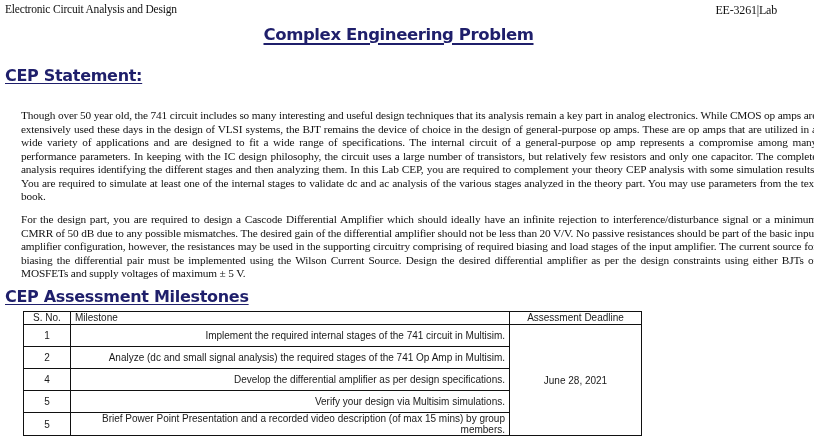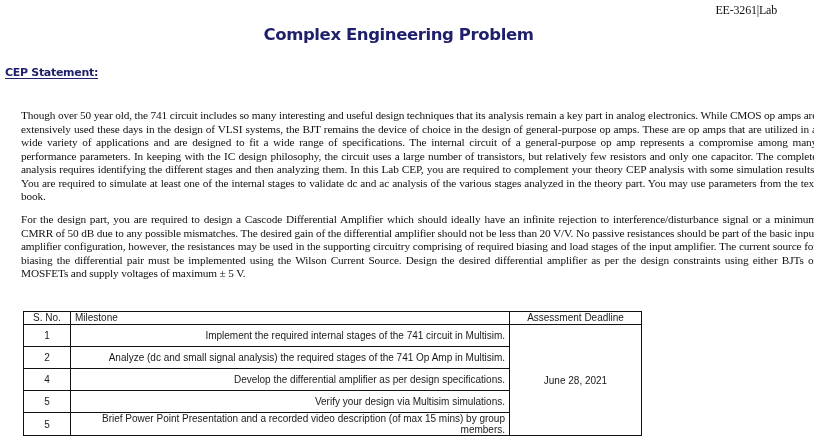--- a/index.html
+++ b/index.html
@@ -43,28 +43,29 @@
       width: 797px;
       top: 25px;
       text-align: center;
       font-family: "DejaVu Sans", sans-serif;
       font-size: 16.5px;
       font-weight: bold;
       color: #1f1f6b;
       letter-spacing: -0.4px;
     }
     .title span {
+      text-decoration: underline;
       text-underline-offset: 3px;
       text-decoration-thickness: 1.5px;
     }
     .section-heading {
       position: absolute;
       left: 5px;
       font-family: "DejaVu Sans", sans-serif;
-      font-size: 11px;
+      font-size: 16px;
       font-weight: bold;
       color: #1f1f6b;
       letter-spacing: -0.3px;
       text-decoration: underline;
       text-underline-offset: 2px;
     }
     .h-statement { top: 66px; }
     .h-milestones { top: 287px; }
     .para {
       position: absolute;
@@ -110,31 +111,33 @@
       vertical-align: middle;
       font-weight: bold;
     }
     td.sno-cell { text-align: center; }
   </style>
 </head>
 <body>
 
 <div class="page">
 
+  <div class="header-left">Electronic Circuit Analysis and Design</div>
   <div class="header-right">EE-3261|Lab</div>
 
   <div class="title">
     <span>Complex Engineering Problem</span>
   </div>
 
   <div class="section-heading h-statement">CEP Statement:</div>
 
   <p class="para para-1">Though over 50 year old, the 741 circuit includes so many interesting and useful design techniques that its analysis remain a key part in analog electronics. While CMOS op amps are extensively used these days in the design of VLSI systems, the BJT remains the device of choice in the design of general-purpose op amps. These are op amps that are utilized in a wide variety of applications and are designed to fit a wide range of specifications. The internal circuit of a general-purpose op amp represents a compromise among many performance parameters. In keeping with the IC design philosophy, the circuit uses a large number of transistors, but relatively few resistors and only one capacitor. The complete analysis requires identifying the different stages and then analyzing them. In this Lab CEP, you are required to complement your theory CEP analysis with some simulation results. You are required to simulate at least one of the internal stages to validate dc and ac analysis of the various stages analyzed in the theory part. You may use parameters from the text book.</p>
   <p class="para para-2">For the design part, you are required to design a Cascode Differential Amplifier which should ideally have an infinite rejection to interference/disturbance signal or a minimum CMRR of 50 dB due to any possible mismatches. The desired gain of the differential amplifier should not be less than 20 V/V. No passive resistances should be part of the basic input amplifier configuration, however, the resistances may be used in the supporting circuitry comprising of required biasing and load stages of the input amplifier. The current source for biasing the differential pair must be implemented using the Wilson Current Source. Design the desired differential amplifier as per the design constraints using either BJTs or MOSFETs and supply voltages of maximum ± 5 V.</p>
 
+  <div class="section-heading h-milestones">CEP Assessment Milestones</div>
 
   <table class="milestones">
     <thead>
       <tr>
         <th class="col-sno">S. No.</th>
         <th class="col-milestone" style="text-align:left">Milestone</th>
         <th class="col-deadline">Assessment Deadline</th>
       </tr>
     </thead>
     <tbody>

